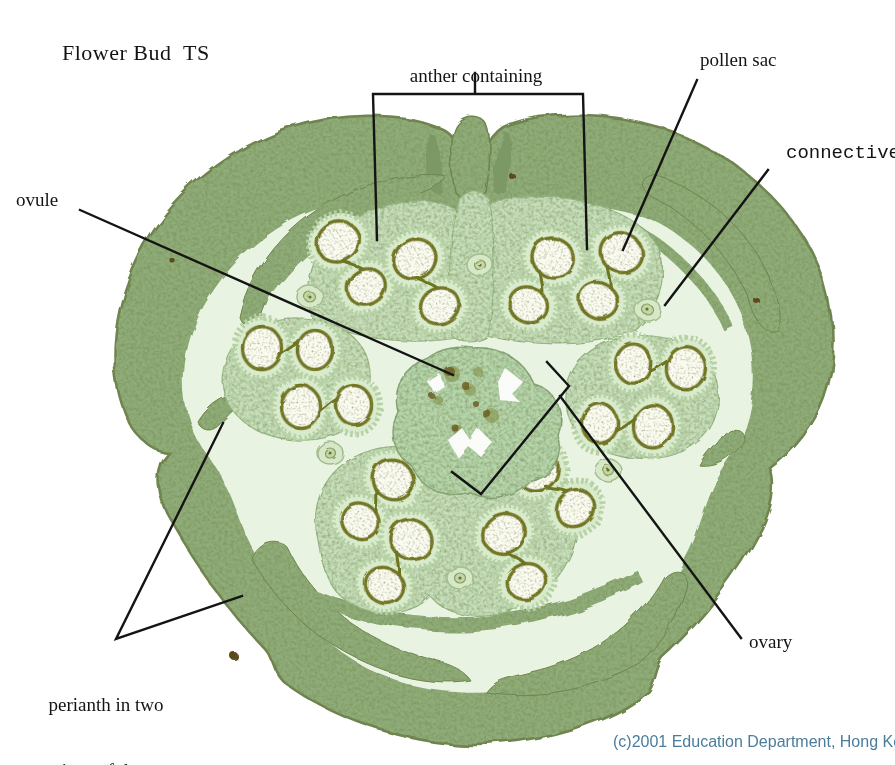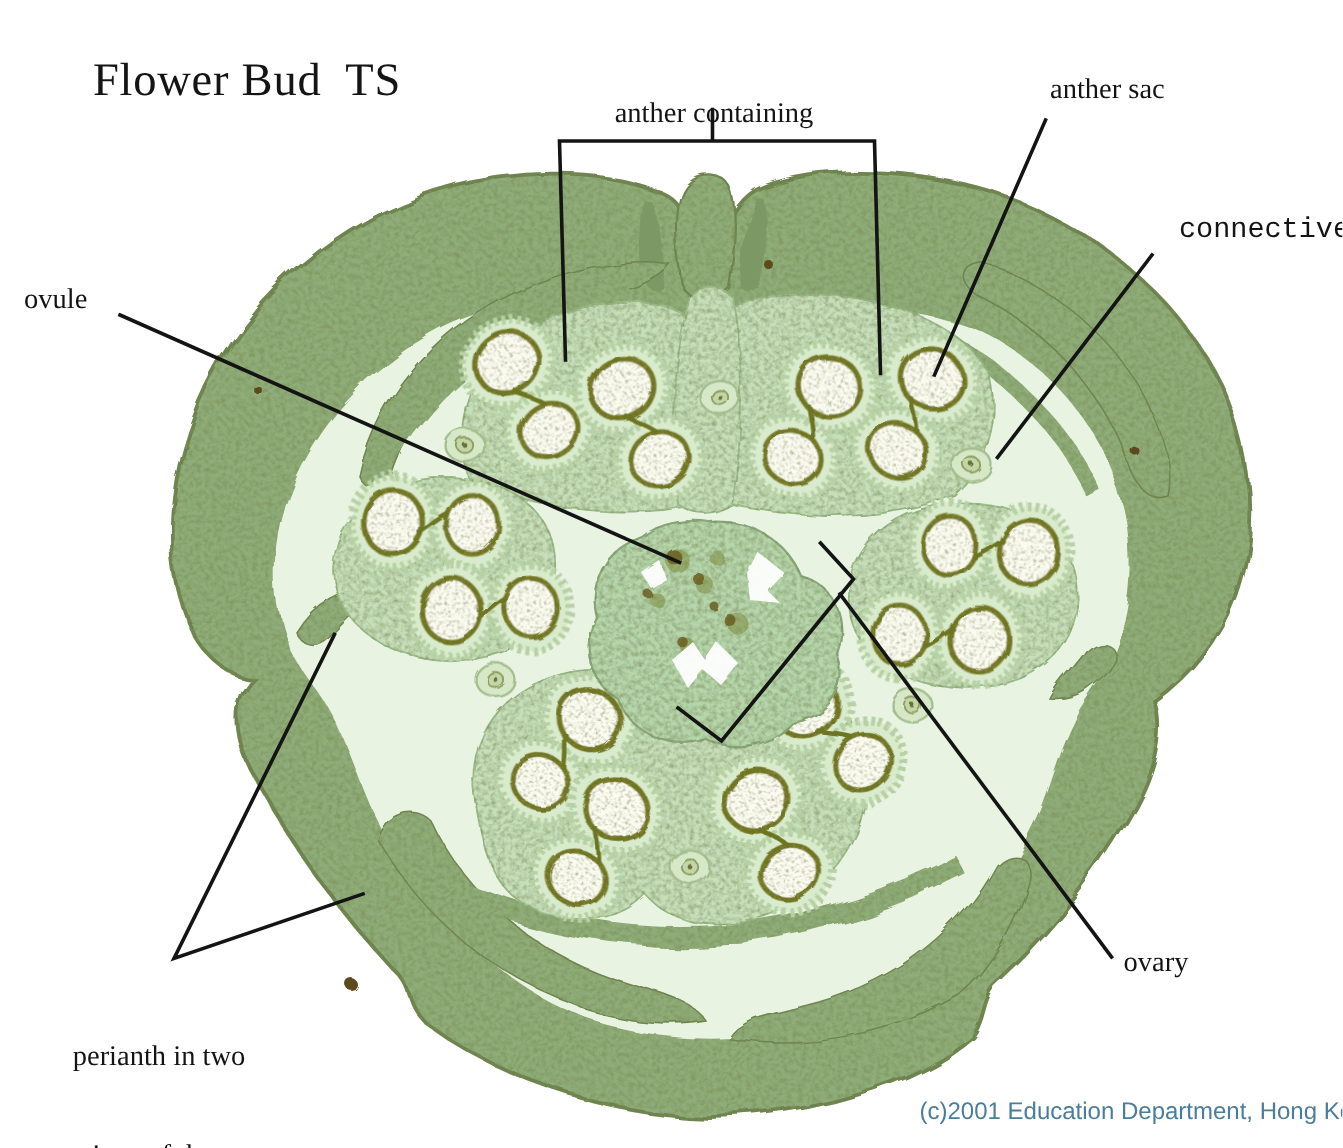--- a/index.html
+++ b/index.html
@@ -18,21 +18,21 @@
   #stage{
     position:relative;width:895px;height:765px;background:var(--background,#fff);
     overflow:hidden;font-family:"Liberation Serif","DejaVu Serif",serif;
   }
   #micro-svg{position:absolute;left:0;top:0;}
   .lbl{
     position:absolute;color:var(--label-text,#141414);font-size:19px;line-height:22px;
     white-space:pre;user-select:none;
   }
   .lbl.center{transform:translateX(-50%);text-align:center;}
-  #title{font-size:31px;letter-spacing:.5px;}
+  #title{font-size:22px;letter-spacing:.5px;}
   #copyright{
     position:absolute;left:613px;top:733px;white-space:pre;
     font-family:"Liberation Sans","DejaVu Sans",sans-serif;
     font-size:16px;color:var(--copyright-text,#4a7d9b);
   }
 </style>
 </head>
 <body>
 
 <div id="stage">
@@ -300,21 +300,21 @@
       <path d="M 223,423 L 116,639 L 242,596"></path>
     </g>
   </svg>
 
   <div class="lbl" id="title" style="left:62px;top:42px;">Flower Bud  TS</div>
 
   <div class="lbl center" style="left:476px;top:21px;">
     <div>anther containing</div>
   </div>
 
-  <div class="lbl" style="left:700px;top:49px;">anther sac</div>
+  <div class="lbl" style="left:700px;top:49px;">pollen sac</div>
 
   <div class="lbl" style="left:786px;top:142px;font-family:Liberation Mono, monospace;">connective</div>
 
   <div class="lbl" style="left:16px;top:189px;">ovule</div>
 
   <div class="lbl" style="left:749px;top:631px;text-align:center;">ovary</div>
 
   <div class="lbl center" style="left:106px;top:650px;">
     <div>perianth in two</div>
     <div>rings of three</div>

